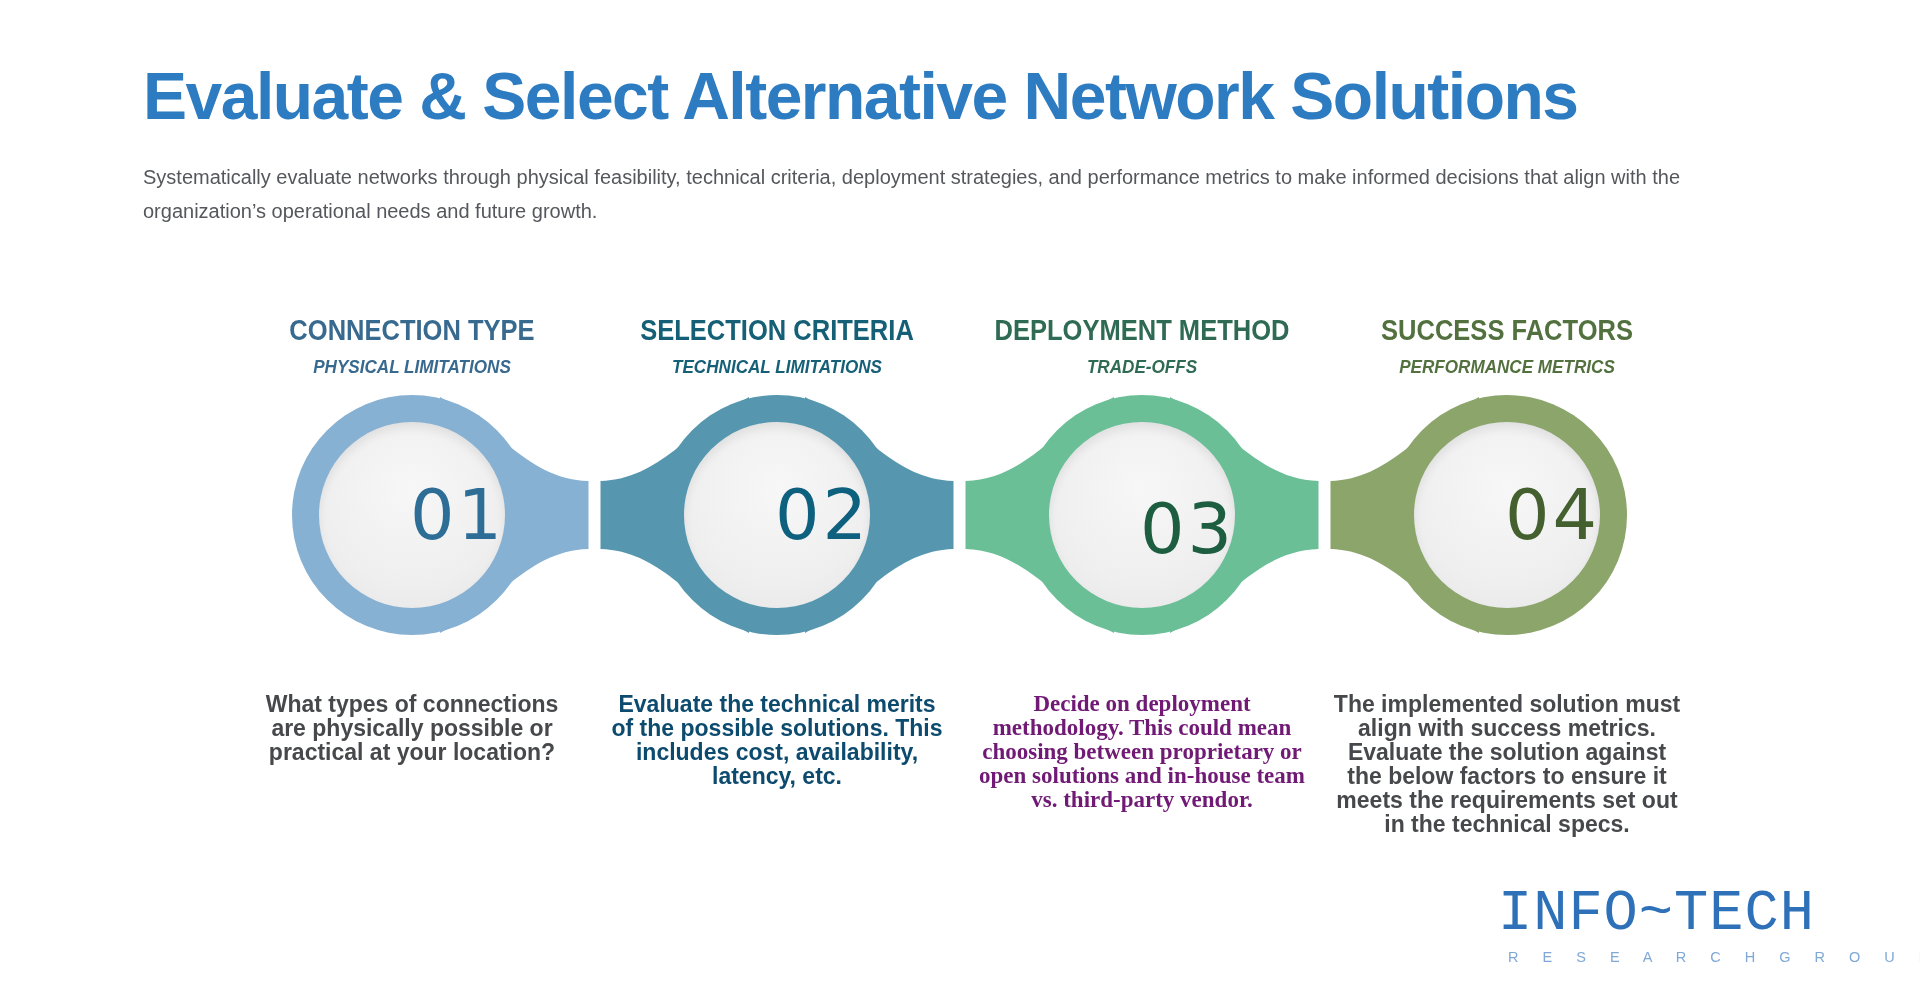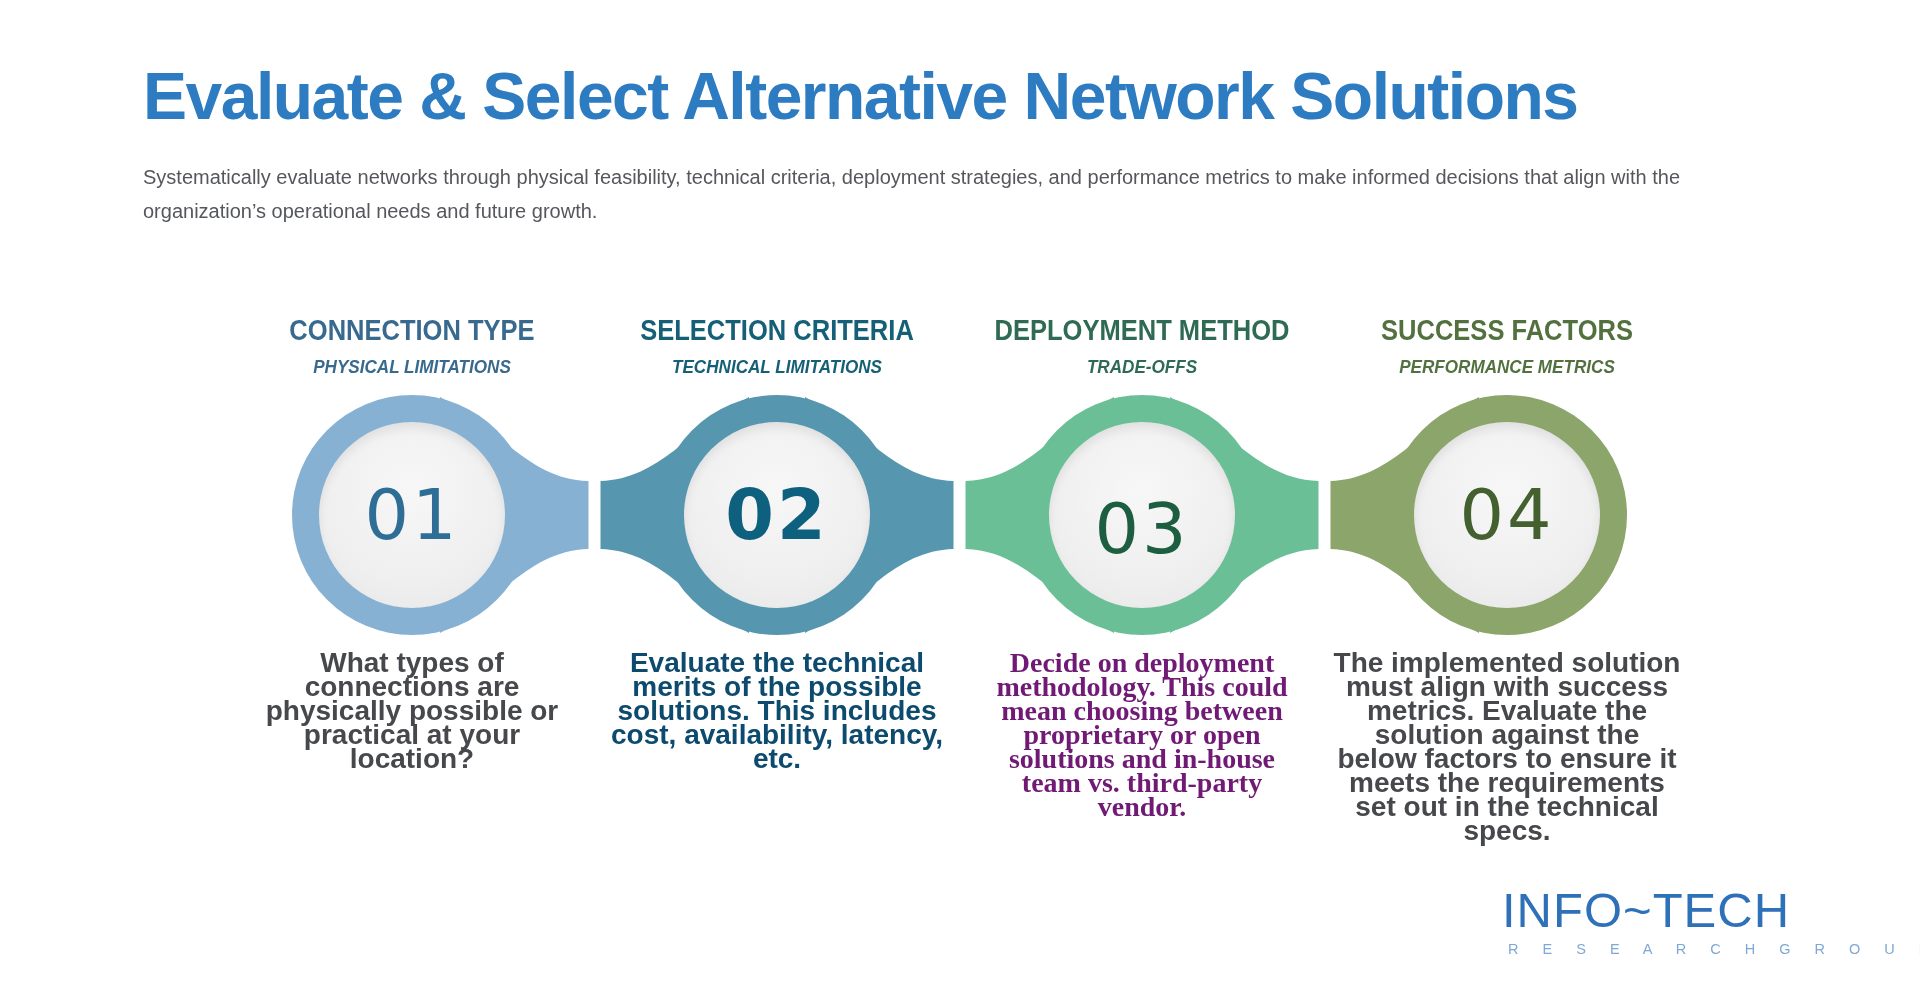--- a/index.html
+++ b/index.html
@@ -23,37 +23,37 @@
 
   .step-header{top:314px;width:440px;}
   .step-title{display:block;font-size:29px;font-weight:bold;letter-spacing:0px;transform:scaleX(0.88);white-space:nowrap;}
   .step-sub{display:block;margin-top:9px;font-size:19px;font-weight:bold;font-style:italic;transform:scaleX(0.9);white-space:nowrap;}
 
   .inner-circle{
     position:absolute;top:422px;width:186px;height:186px;margin-left:-93px;
     border-radius:50%;
     background:radial-gradient(circle at 50% 36%, #f7f7f7 0%, #efeff0 62%, #e6e6e7 100%);
     box-shadow:inset 0 6px 10px rgba(0,0,0,0.07);
-    display:flex;align-items:center;justify-content:center;
+    display:flex;align-items:center;justify-content:flex-end;
   }
   .step-number{
     font-family:"DejaVu Sans",sans-serif;
     font-size:70px;letter-spacing:3px;line-height:1;
   }
 
   .step-body{
-    top:651px;width:332px;margin-left:0;
-    font-size:28px;line-height:24px;font-weight:bold;color:#46484b;
+    top:692px;width:332px;margin-left:0;
+    font-size:23px;line-height:24px;font-weight:bold;color:#46484b;
   }
   .step-body.c4{width:348px;}
 
   .logo{position:absolute;left:1498px;top:886px;width:296px;text-align:center;}
   .logo-name{
-    display:block;font-family:Liberation Sans, sans-serif;
-    font-size:49px;line-height:1;letter-spacing:1px;white-space:nowrap;
+    display:block;font-family:Liberation Mono, monospace;
+    font-size:57px;line-height:1;letter-spacing:1px;white-space:nowrap;
   }
   .logo-sub{
     display:block;margin-top:6px;padding-left:10px;
     font-size:14.5px;letter-spacing:10px;white-space:nowrap;
   }
 </style>
 </head>
 <body>
 
 <div class="slide">
@@ -93,21 +93,21 @@
   </div>
   <div class="col c4 step-header">
     <span class="step-title" style="color: rgb(82, 113, 63);">SUCCESS FACTORS</span>
     <span class="step-sub" style="color: rgb(82, 113, 63);">PERFORMANCE METRICS</span>
   </div>
 
   <div class="inner-circle c1" style="left:412px;">
     <span class="step-number" style="color: rgb(46, 110, 150);">01</span>
   </div>
   <div class="inner-circle c2" style="left:777px;">
-    <span class="step-number" style="color: rgb(13, 96, 126); font-weight: bold;">02</span>
+    <span class="step-number" style="color: rgb(13, 96, 126);">02</span>
   </div>
   <div class="inner-circle c3" style="left:1142px;">
     <span class="step-number" style="color: rgb(30, 94, 64); margin-top: 28px;">03</span>
   </div>
   <div class="inner-circle c4" style="left:1507px;">
     <span class="step-number" style="color: rgb(68, 96, 46);">04</span>
   </div>
 
   <div class="col c1 step-body" style="color: rgb(70, 72, 75);">What types of connections are physically possible or practical at your location?</div>
   <div class="col c2 step-body" style="color: #0c4a6e;">Evaluate the technical merits of the possible solutions. This includes cost, availability, latency, etc.</div>

